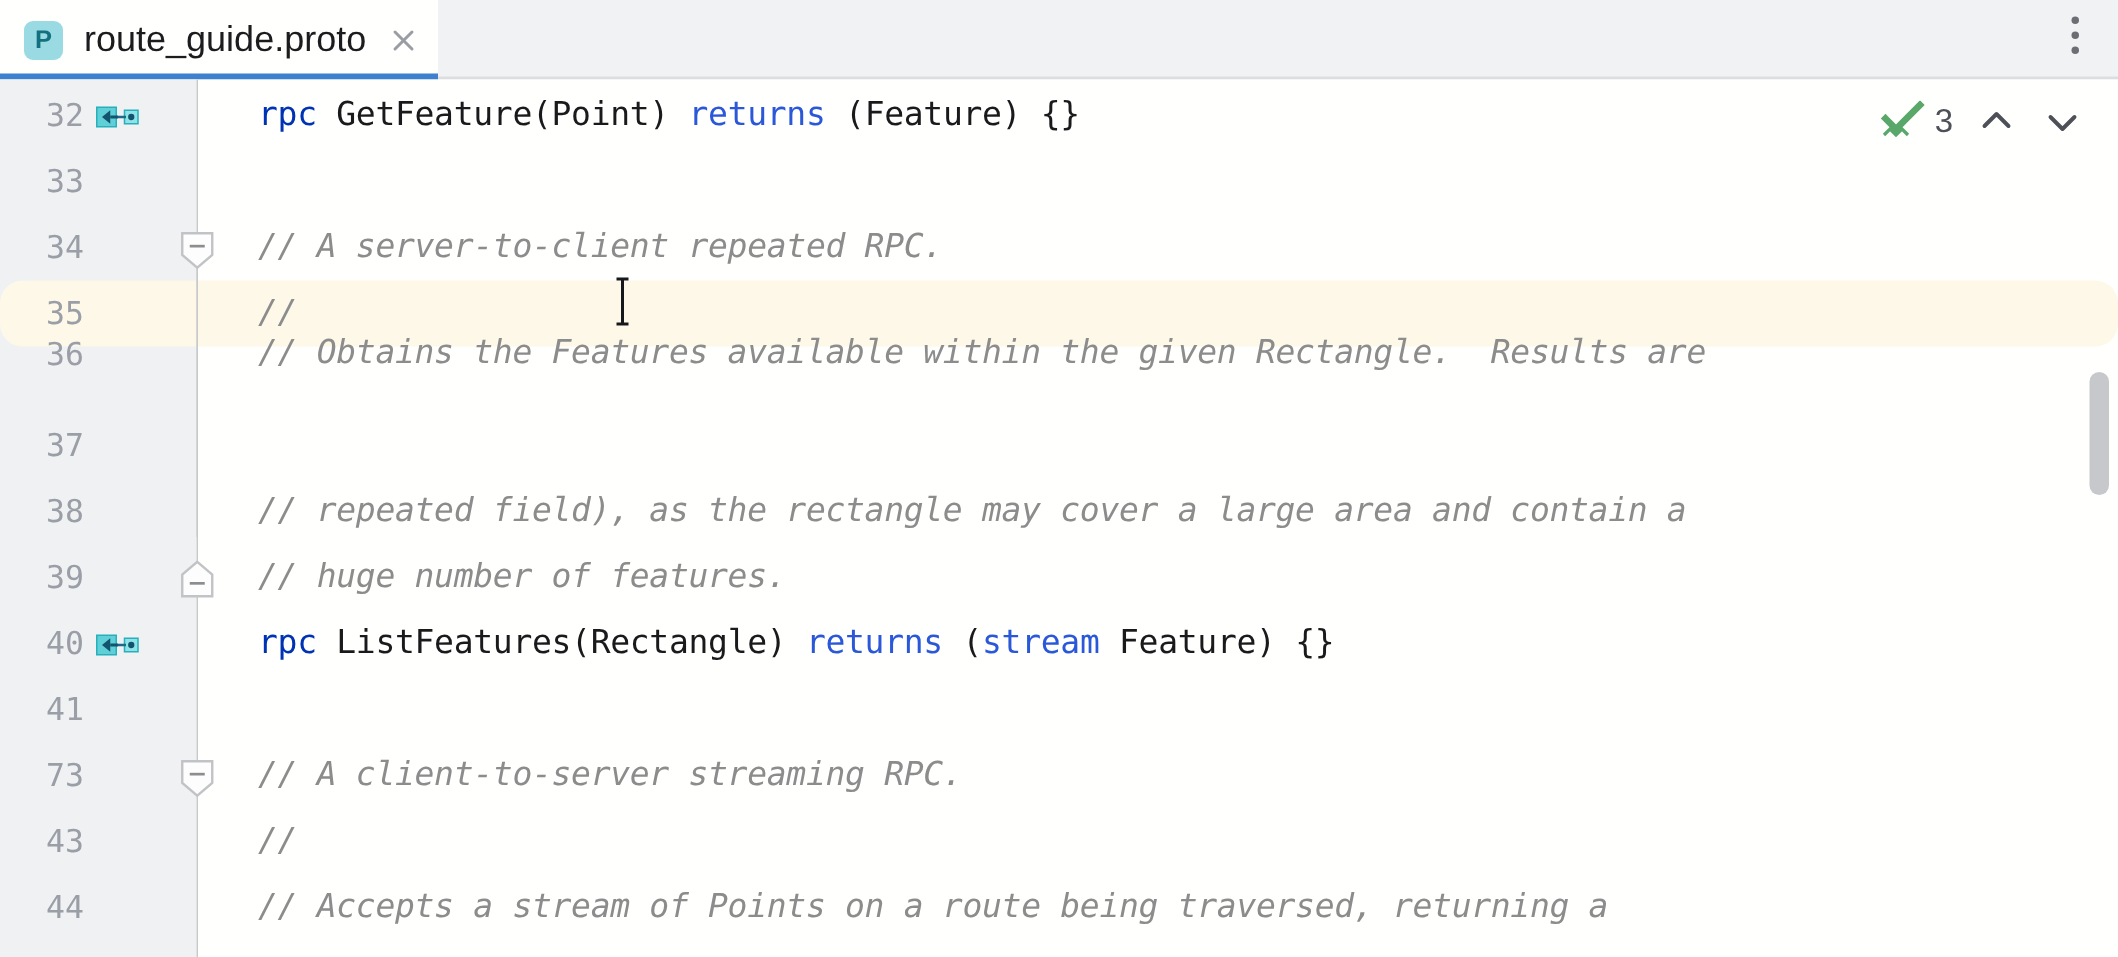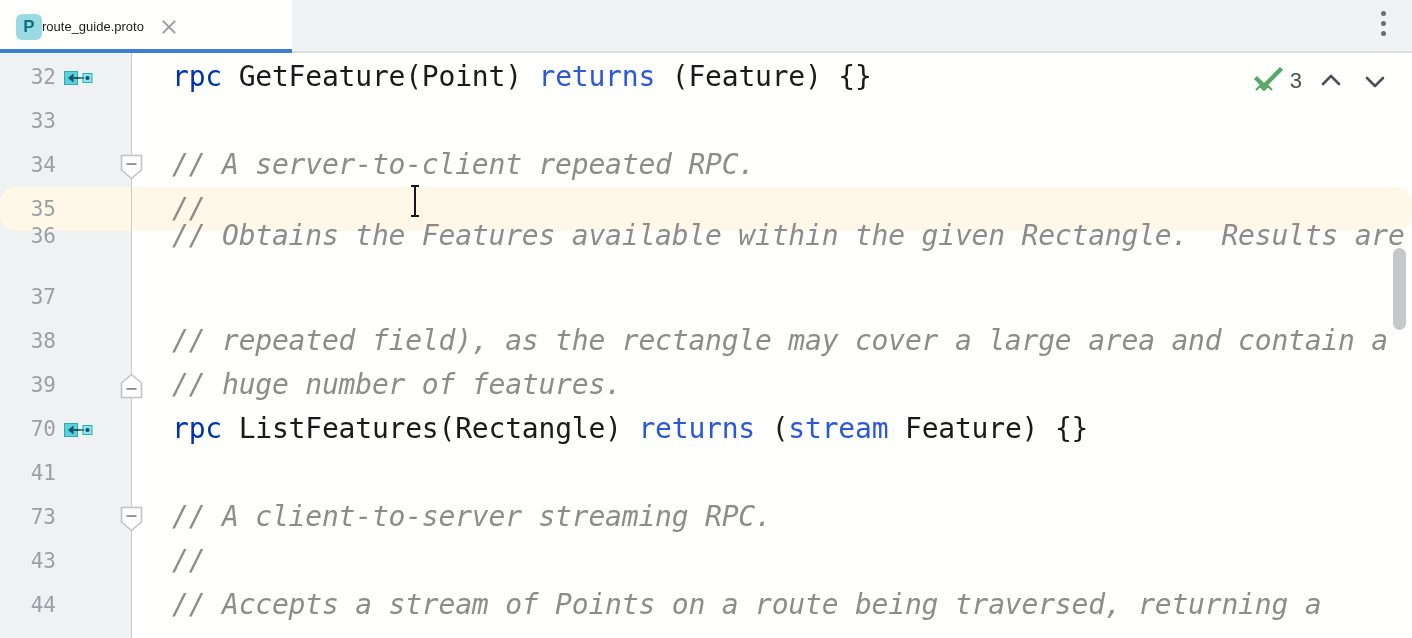--- a/index.html
+++ b/index.html
@@ -64,21 +64,22 @@
     background: #9adbe3;
     color: #13707f;
     font-size: 17px;
     font-weight: bold;
     line-height: 26px;
     text-align: center;
     flex: 0 0 auto;
     font-family: "Liberation Sans", sans-serif;
   }
   .tab-label {
-    font-size: 13px;
+    margin-left: 14px;
+    font-size: 24px;
     color: #1c1c1e;
     white-space: nowrap;
     font-family: "Liberation Sans", sans-serif;
   }
   .tab-close {
     margin-left: 14px;
     width: 22px;
     height: 22px;
     position: relative;
     flex: 0 0 auto;
@@ -153,21 +154,21 @@
     color: #9a9ea6;
     letter-spacing: 0px;
   }
   .code {
     position: absolute;
     left: 172px; top: 0;
     height: 44px;
     line-height: 44px;
     white-space: pre;
     font-family: "DejaVu Sans Mono", monospace;
-    font-size: 28px;
+    font-size: 22px;
     color: #1a1a1c;
     letter-spacing: -0.2px;
   }
   .cmt {
     color: #8c8c8c;
     font-style: italic;
   }
   .kw { color: #0033b3; }
   .kw2 { color: #2b58d8; }
 
@@ -290,21 +291,21 @@
         </div>
         <div class="row" style="top: 266px;">
           <div class="lineno">38</div>
           <div class="code"><span class="cmt">// repeated field), as the rectangle may cover a large area and contain a</span></div>
         </div>
         <div class="row" style="top: 310px;">
           <div class="lineno">39</div>
           <div class="code"><span class="cmt">// huge number of features.</span></div>
         </div>
         <div class="row" style="top: 354px;">
-          <div class="lineno">70</div>
+          <div class="lineno">40</div>
           <div class="code"><span class="kw">rpc</span><span> ListFeatures(Rectangle) </span><span class="kw2">returns</span><span> (</span><span class="kw2">stream</span><span> Feature) {}</span></div>
         </div>
         <div class="row" style="top: 398px;">
           <div class="lineno">41</div>
           <div class="code"></div>
         </div>
         <div class="row" style="top: 442px;">
           <div class="lineno">73</div>
           <div class="code"><span class="cmt">// A client-to-server streaming RPC.</span></div>
         </div>

